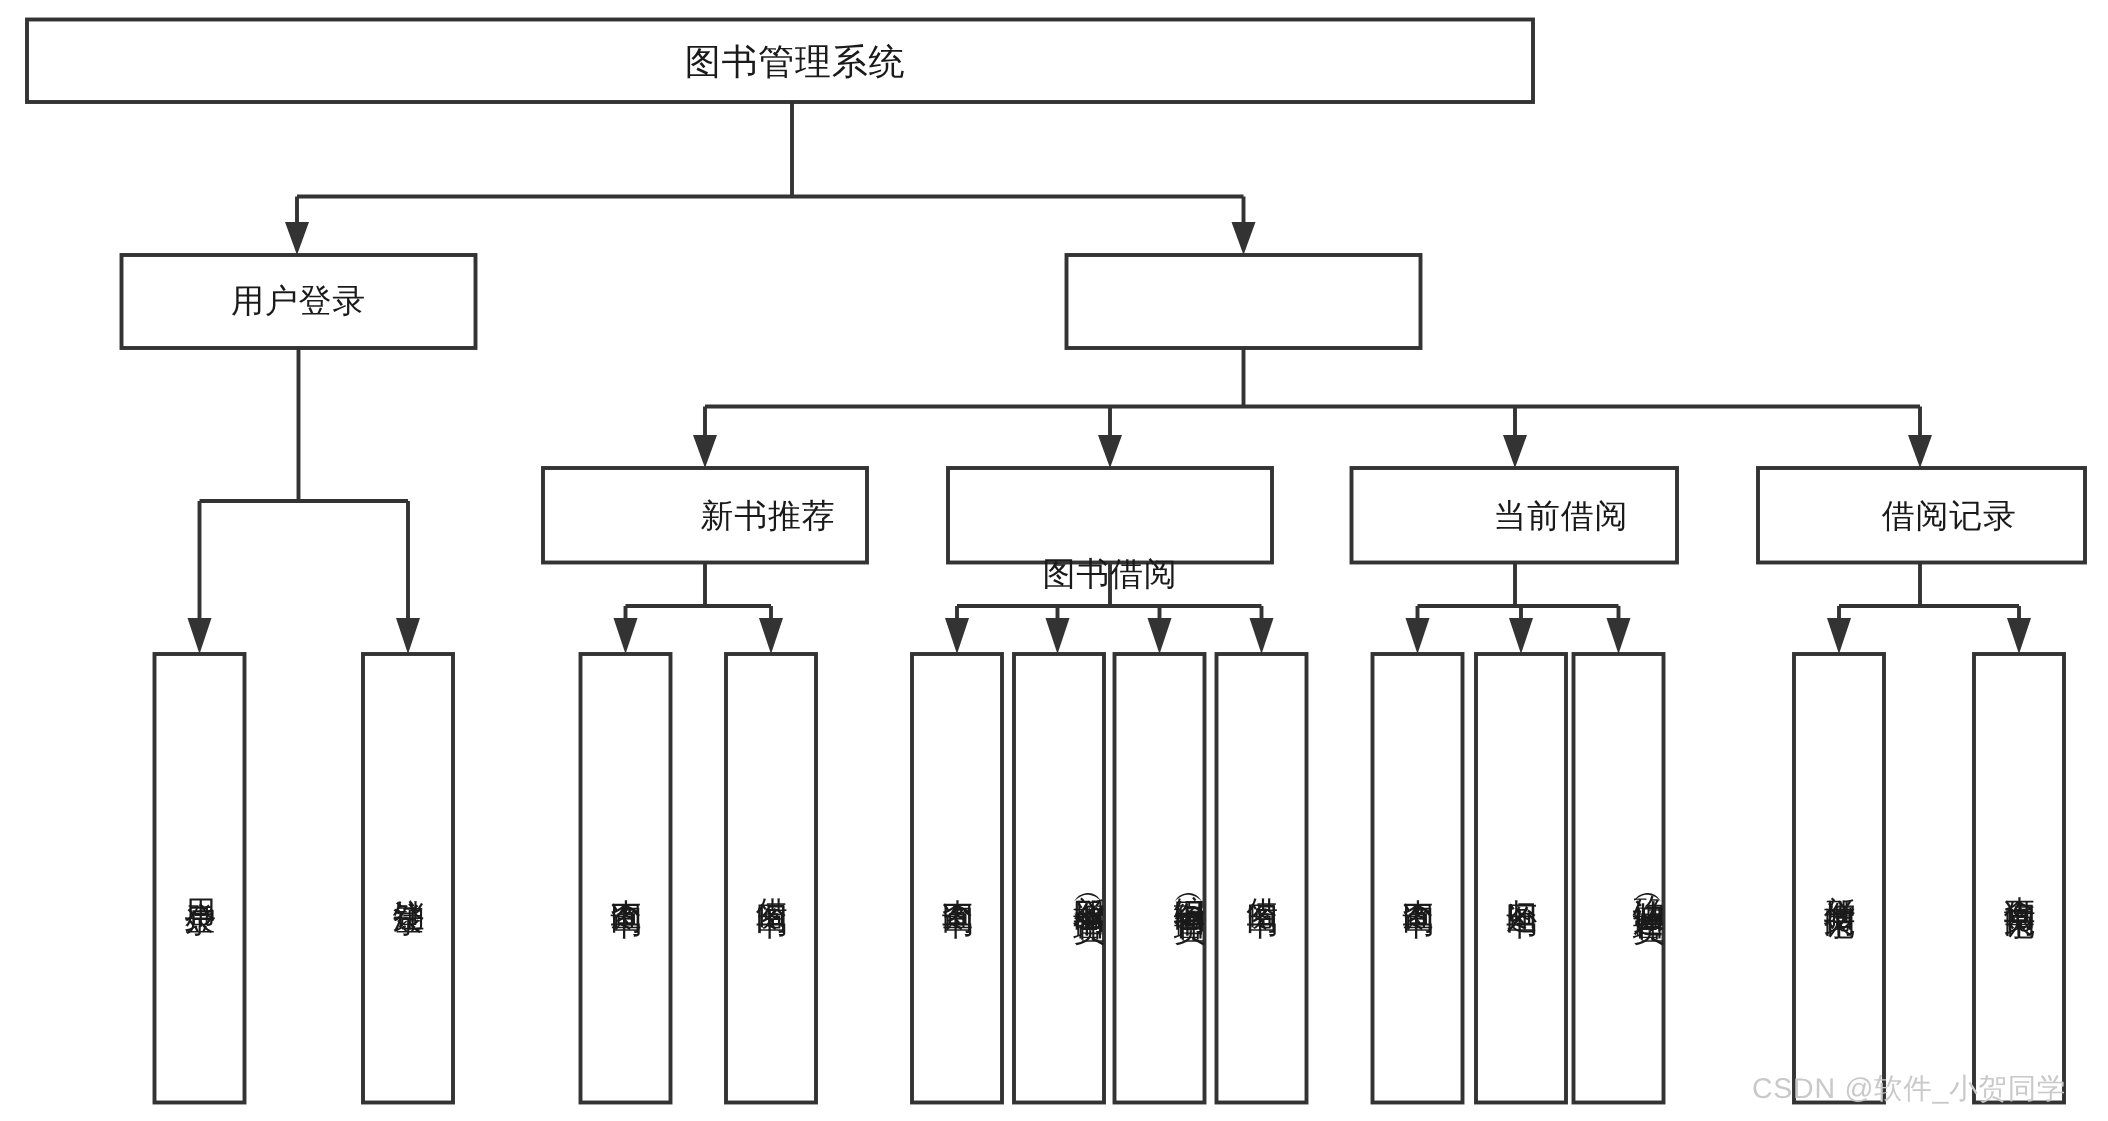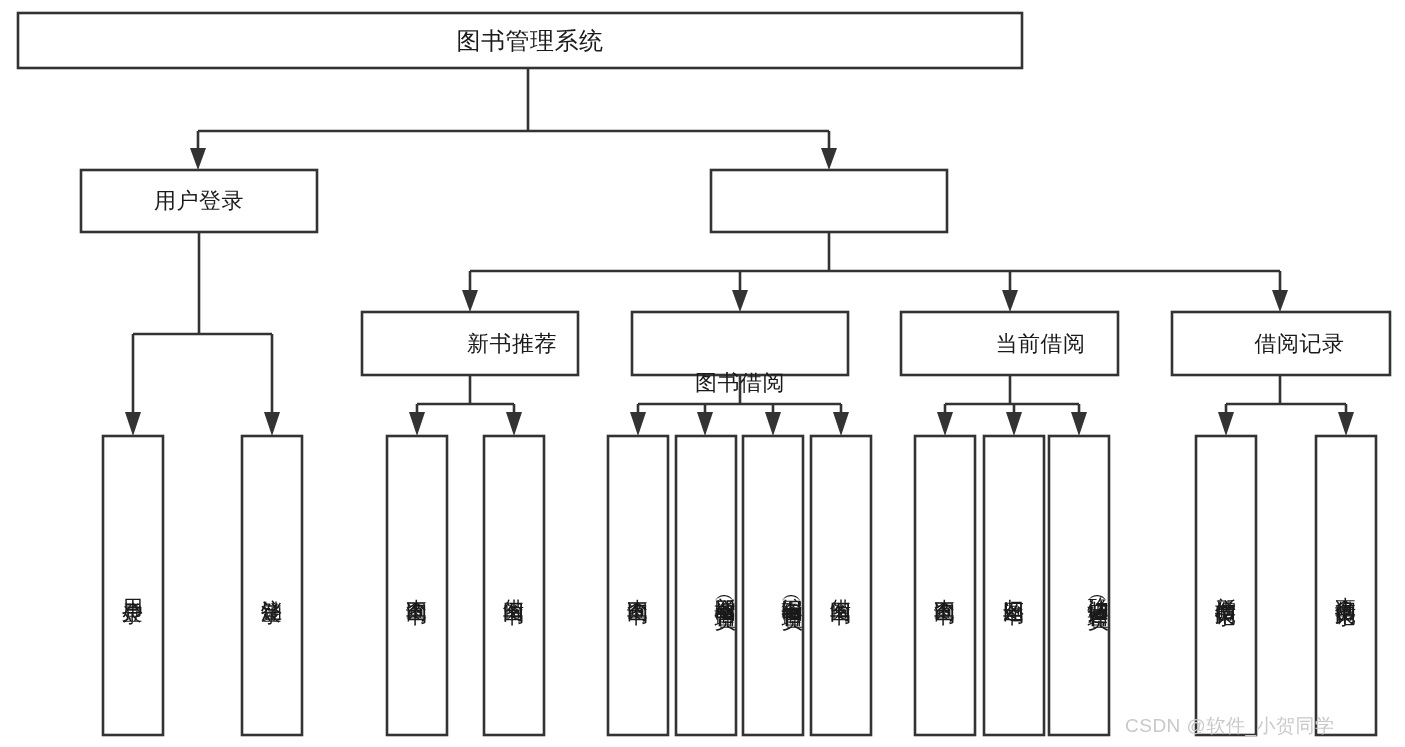--- a/index.html
+++ b/index.html
@@ -193,15 +193,15 @@
   <div class="node-label-v" style="left:743px; top:442px; width:60px; height:293px;">编辑图书（管理员）</div>
   <div class="node-label-v center-v" style="left:811px; top:436px; width:60px; height:299px;">借阅图书</div>
 
   <div class="node-label-v center-v" style="left:915px; top:436px; width:60px; height:299px;">查询图书</div>
   <div class="node-label-v center-v" style="left:984px; top:436px; width:60px; height:299px;">归还图书</div>
   <div class="node-label-v" style="left:1049px; top:442px; width:60px; height:293px;">确认归还（管理员）</div>
 
   <div class="node-label-v center-v" style="left:1196px; top:436px; width:60px; height:299px;">新增借阅记录</div>
   <div class="node-label-v center-v" style="left:1316px; top:436px; width:60px; height:299px;">查询借阅记录</div>
 
-  <div class="watermark" style="left:1125px; top:713px;text-align:center;">CSDN @软件_小贺同学</div>
+  <div class="watermark" style="left:1168px; top:713px;text-align:center;">CSDN @软件_小贺同学</div>
 
 </div>
 
 </body></html>

